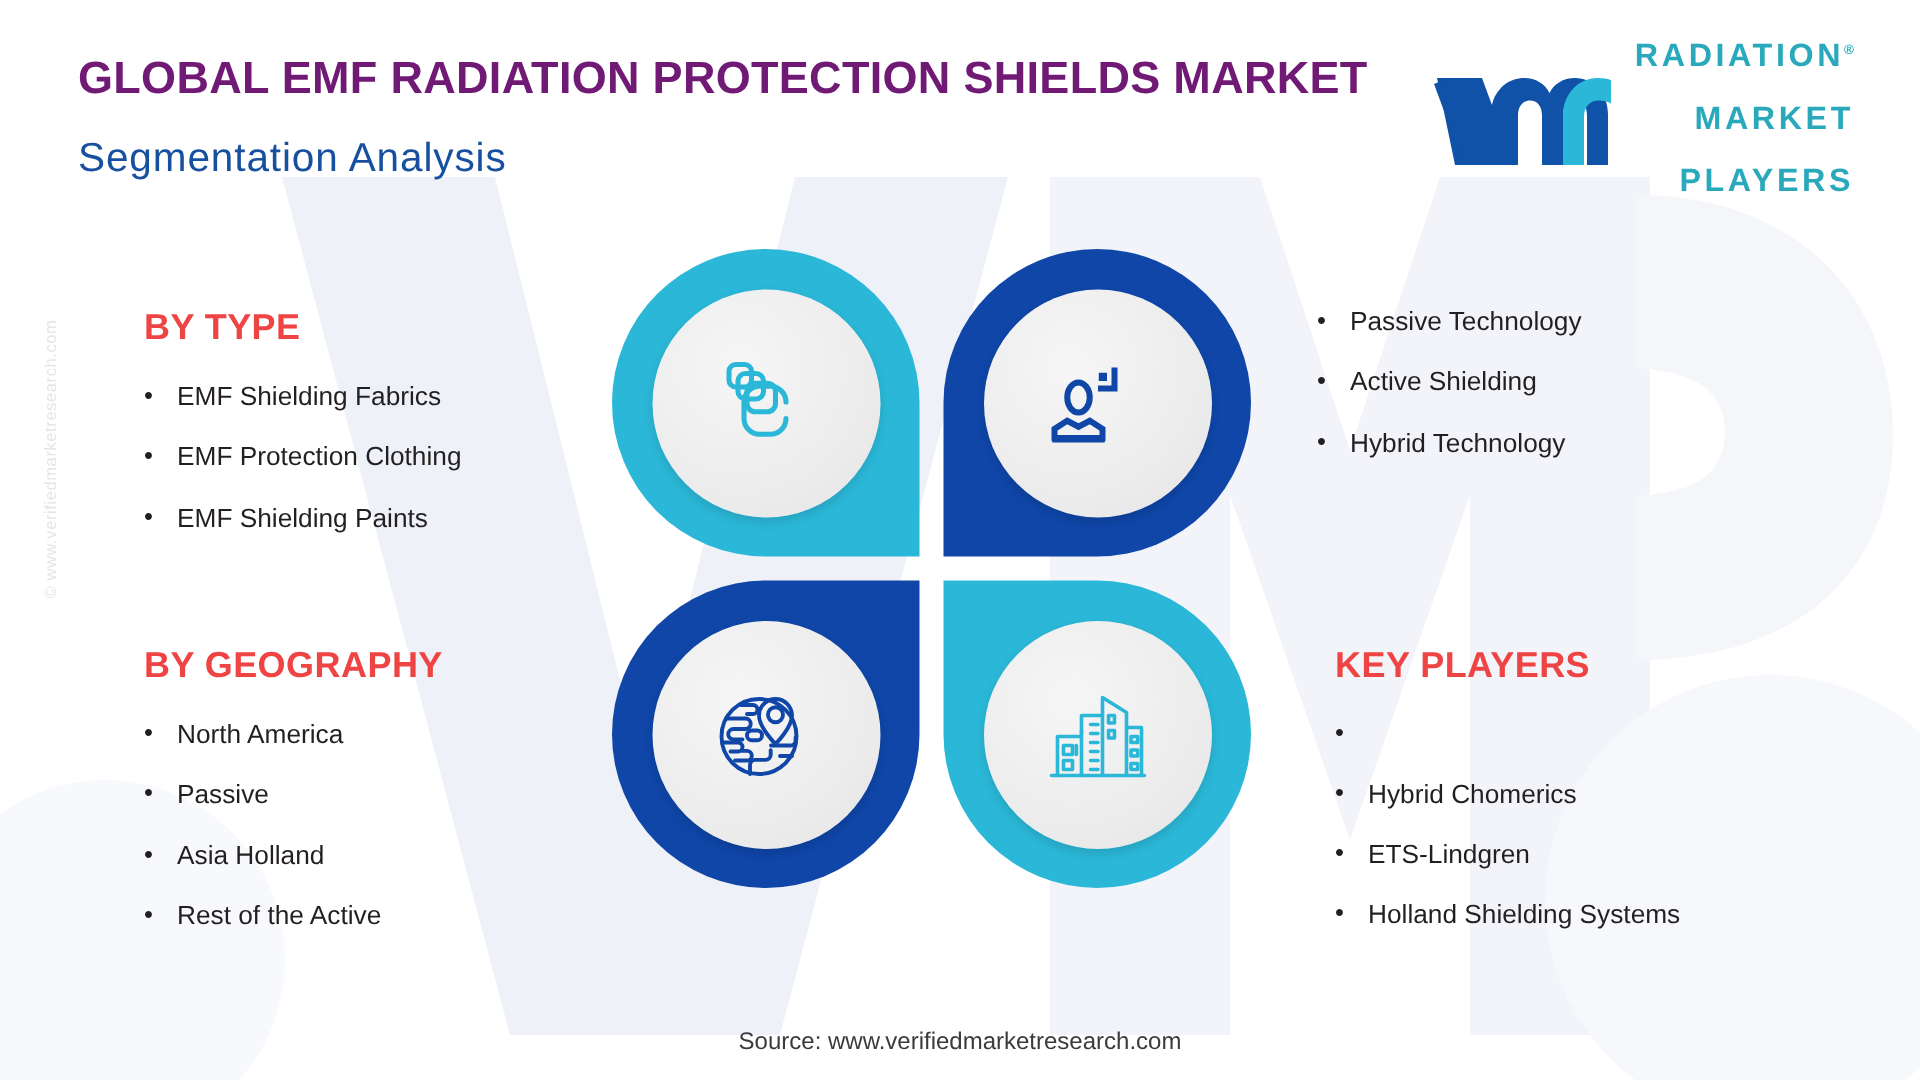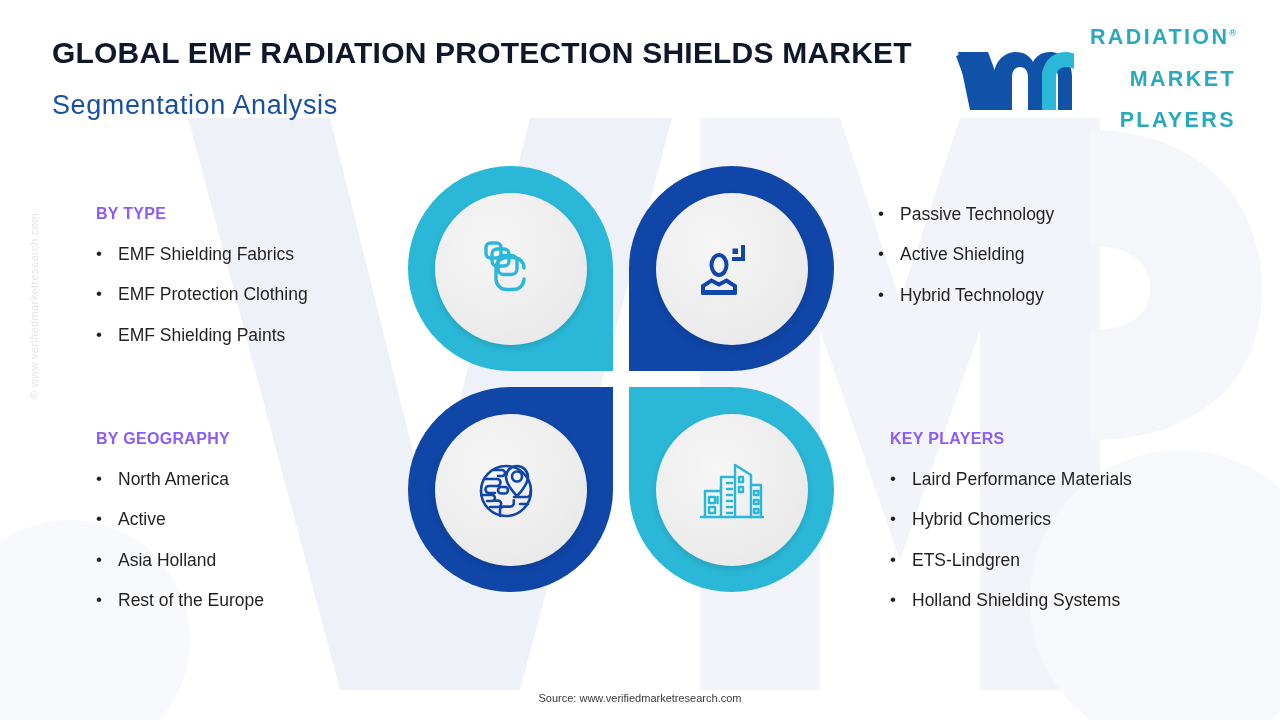--- a/index.html
+++ b/index.html
@@ -36,21 +36,21 @@
 
   
   #header {
     position:absolute; left:0; top:0; width:1280px; height:130px;
     z-index:5;
   }
   #title-block { position:absolute; left:52px; top:38px; }
   #main-title {
     font-size:30px;
     font-weight:bold;
-    color:#0f172a;
+    color:#701a75;
     letter-spacing:.2px;
     line-height:1;
     white-space:nowrap;
   }
   #subtitle {
     margin-top:24px;
     font-size:27px;
     font-weight:normal;
     color:#17509f;
     letter-spacing:.6px;
@@ -84,23 +84,23 @@
   }
 
   
   .col { position:absolute; z-index:4; }
   #col-type       { left:96px;  top:205px; width:330px; }
   #col-technology { left:878px; top:205px; width:340px; }
   #col-geography  { left:96px;  top:430px; width:330px; }
   #col-players    { left:878px; top:430px; width:350px;margin-left:12px; }
 
   .col-heading {
-    font-size:16px;
+    font-size:24px;
     font-weight:bold;
-    color:#8b5cf6;
+    color:#ef4444;
     letter-spacing:.3px;
     margin-bottom:22px;
     white-space:nowrap;
   }
   .bullet-list { list-style:none; }
   .bullet-item {
     display:flex;
     align-items:flex-start;
     margin-bottom:21px;
     font-size:17.5px;
@@ -157,21 +157,21 @@
     background:#2bb8d8;
     border-radius:0 50% 50% 50%;
   }
 
   
   #footer {
     position:absolute;
     left:0; bottom:16px;
     width:1280px;
     text-align:center;
-    font-size:11px;
+    font-size:16px;
     color:#3b3b3b;
     z-index:5;
   }
 </style>
 </head>
 <body>
 
 <div id="bg-watermark">
   <svg viewBox="0 0 1280 720" preserveAspectRatio="none" aria-hidden="true">
     <rect x="0" y="0" width="1280" height="720" fill="#ffffff"></rect>
@@ -244,39 +244,38 @@
 
 <div class="col" id="col-geography">
   <div class="col-heading">BY GEOGRAPHY</div>
   <ul class="bullet-list">
     <li class="bullet-item">
       <span class="bullet-dot">•</span>
       <span>North America</span>
     </li>
     <li class="bullet-item">
       <span class="bullet-dot">•</span>
-      <span>Active</span>
+      <span>Passive</span>
     </li>
     <li class="bullet-item">
       <span class="bullet-dot">•</span>
       <span>Asia Holland</span>
     </li>
     <li class="bullet-item">
       <span class="bullet-dot">•</span>
-      <span>Rest of the Europe</span>
+      <span>Rest of the Active</span>
     </li>
   </ul>
 </div>
 
 <div class="col" id="col-players">
   <div class="col-heading">KEY PLAYERS</div>
   <ul class="bullet-list">
     <li class="bullet-item">
       <span class="bullet-dot">•</span>
-      <span>Laird Performance Materials</span>
     </li>
     <li class="bullet-item">
       <span class="bullet-dot">•</span>
       <span>Hybrid Chomerics</span>
     </li>
     <li class="bullet-item">
       <span class="bullet-dot">•</span>
       <span>ETS-Lindgren</span>
     </li>
     <li class="bullet-item">

